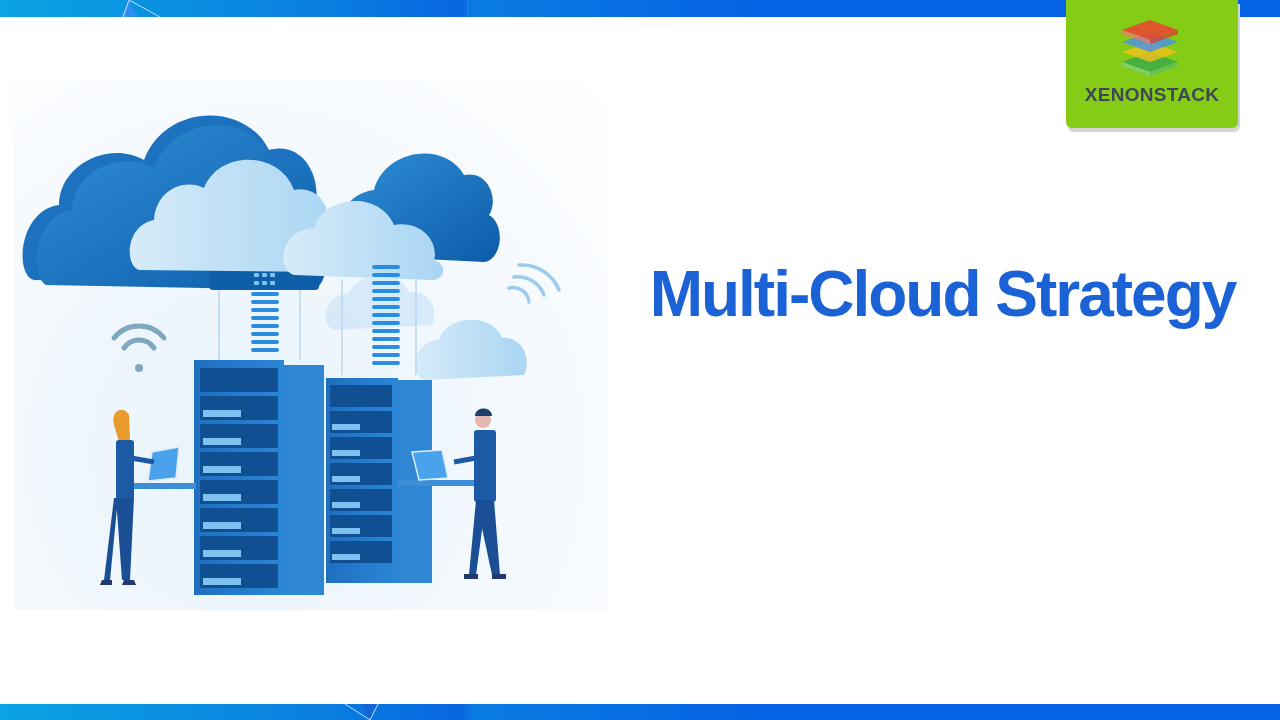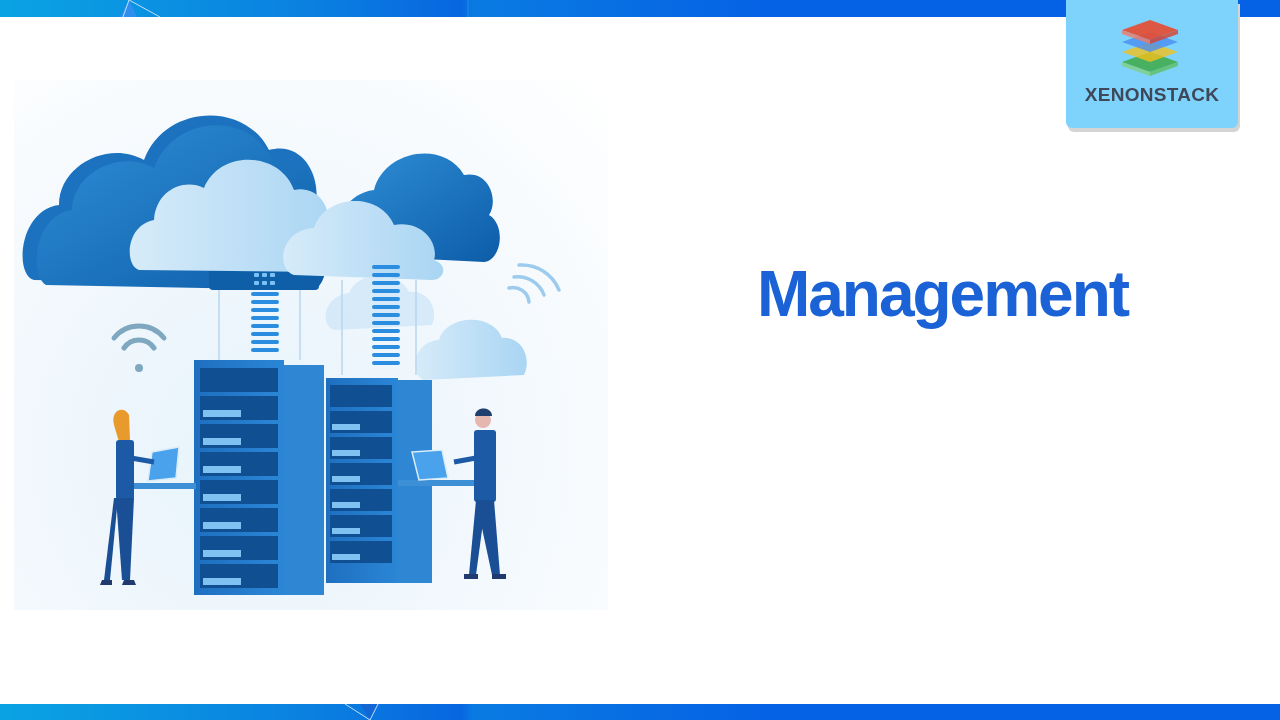--- a/index.html
+++ b/index.html
@@ -14,21 +14,21 @@
       position: absolute; left: 467px; top: 0; width: 2px; height: 17px; background: #1a8aea; opacity: .6;
     }
     .bottom-bar {
       position: absolute; left: 0; top: 704px; width: 1280px; height: 16px;
       background: linear-gradient(90deg, #0aa3e3 0%, #0a7fe0 25%, #0866e0 36%, #0a7be2 37%, #0562e4 60%, #0562e4 100%);
     }
     .bar-shard { position: absolute; }
 
     .logo-card {
       position: absolute; left: 1066px; top: 0; width: 172px; height: 128px;
-      background: #7dd3fc; border-radius: 0 0 6px 6px;
+      background: #84cc16; border-radius: 0 0 6px 6px;
       box-shadow: 2px 4px 0 #d4d4d4;
     }
     .logo-mark { position: absolute; left: 54px; top: 18px; width: 60px; height: 60px; }
     .logo-text {
       position: absolute; left: 0; top: 84px; width: 172px; text-align: center;
       color: #3e4859; font-weight: 700; font-size: 19px; letter-spacing: 0.3px;
       font-family: "Liberation Sans", sans-serif;
     }
 
     .illustration {
@@ -231,14 +231,14 @@
       <line x1="462" y1="378" x2="440" y2="382" stroke="#1d5aa6" stroke-width="5"></line>
       <polygon points="462,420 480,420 486,495 478,495" fill="#1a4f96"></polygon>
       <polygon points="462,420 472,420 462,495 455,495" fill="#1a4f96"></polygon>
       <rect x="450" y="494" width="14" height="5" fill="#203a70"></rect>
       <rect x="478" y="494" width="14" height="5" fill="#203a70"></rect>
     </g>
   </svg>
 </div>
 
 <h1 class="title-block">
-  <span class="title-line">Management</span>
+  <span class="title-line">Multi-Cloud Strategy</span>
 </h1>
 
 </body></html>

